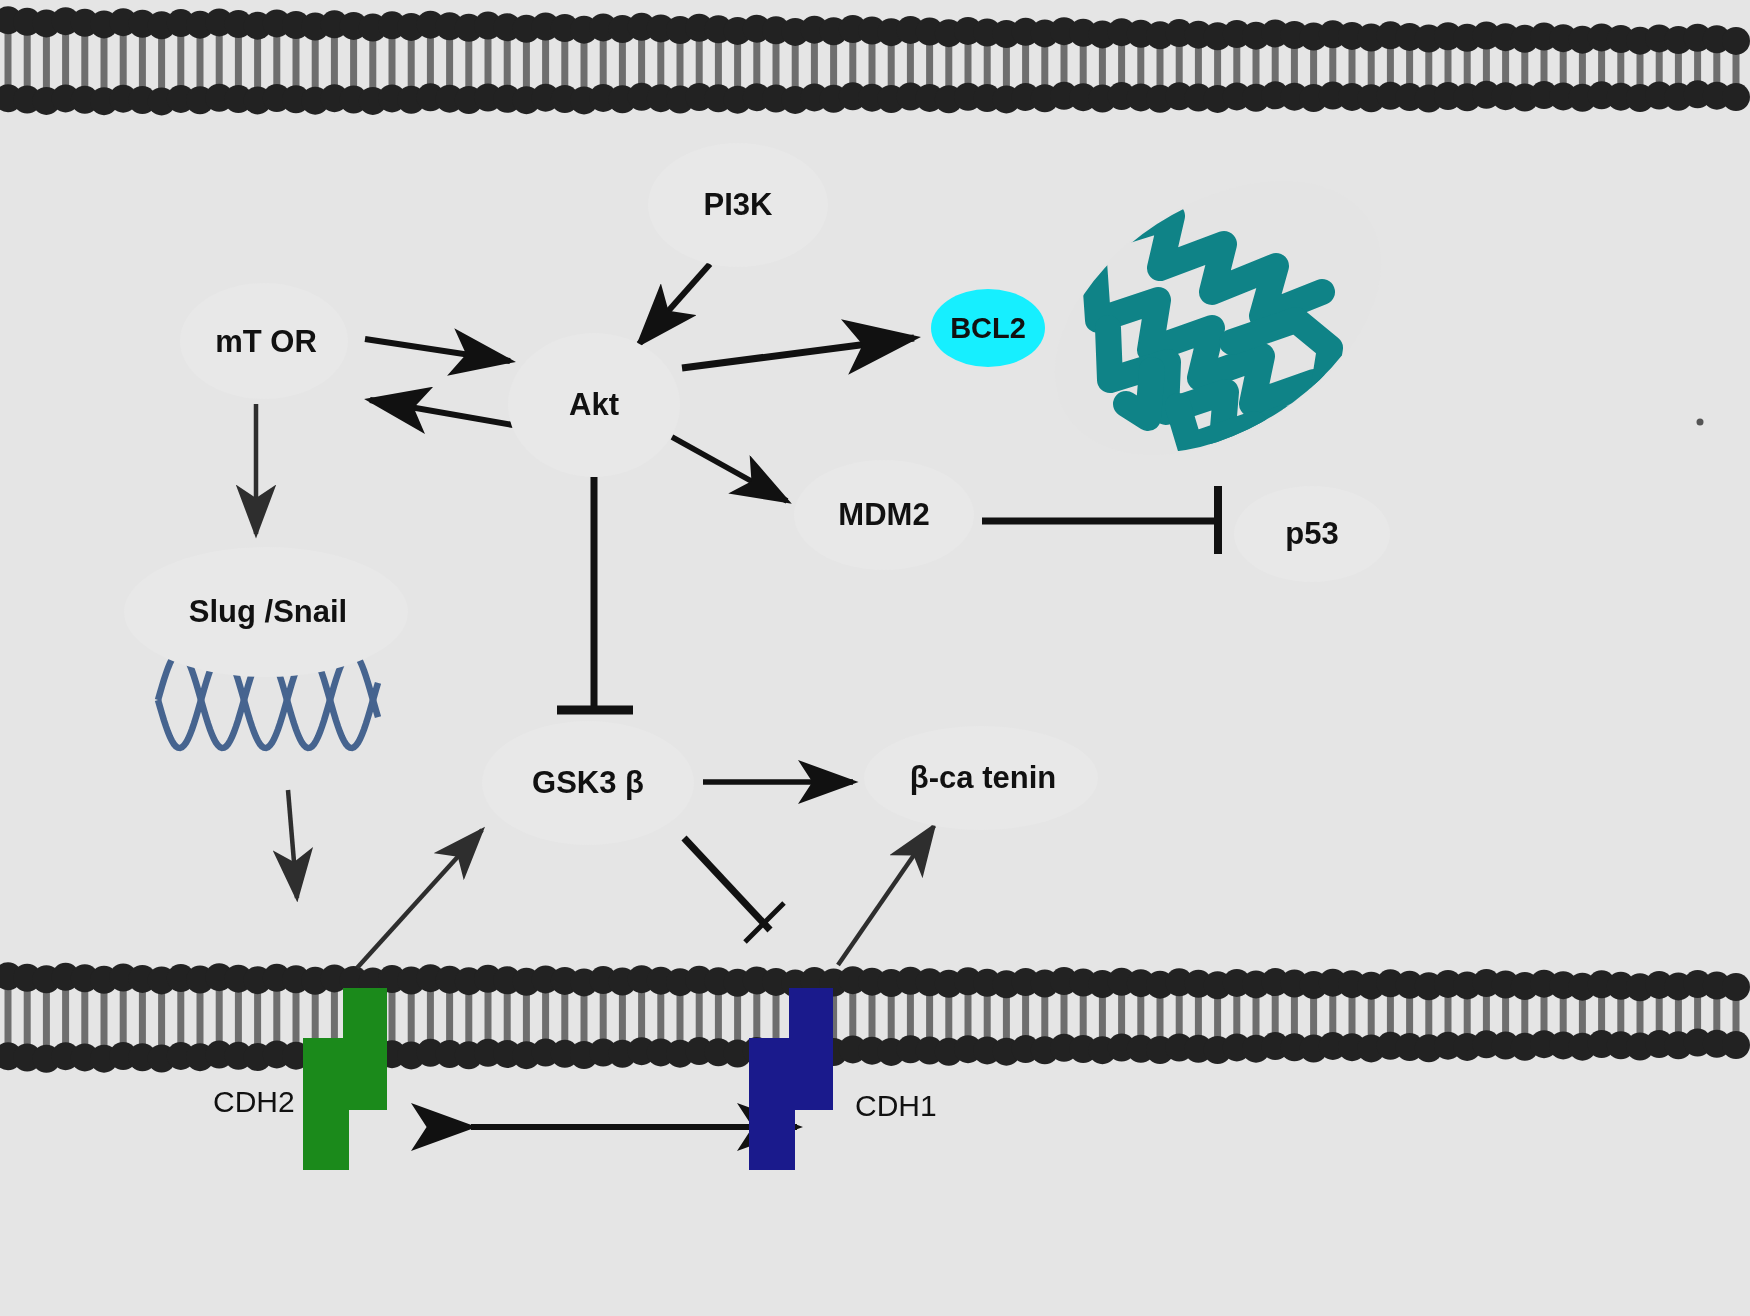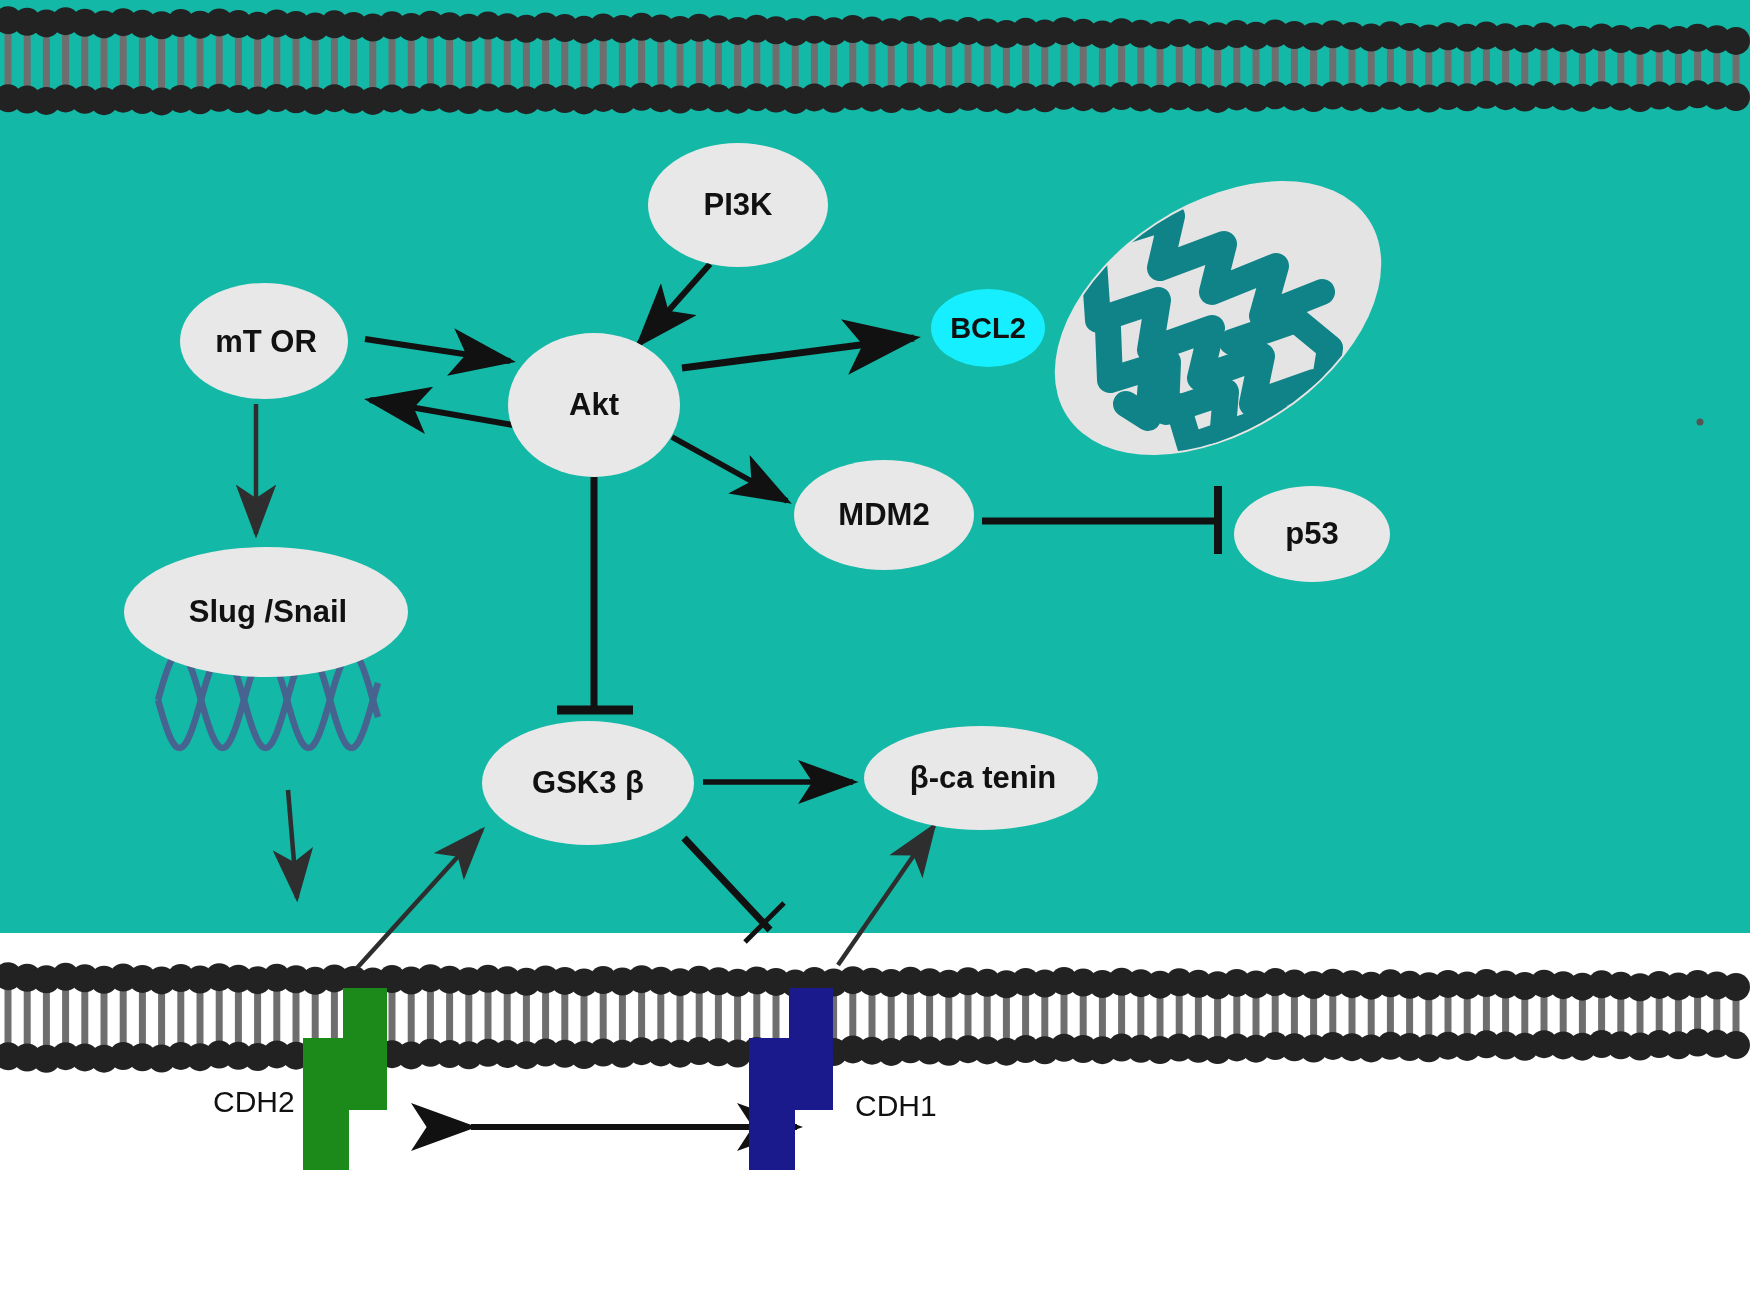--- a/index.html
+++ b/index.html
@@ -9,22 +9,22 @@
   }
   body {
     width: 1750px;
     height: 1316px;
     font-family: "Liberation Sans", sans-serif;
     overflow: hidden;
   }
   #diagram-root {
     position: relative;
     width: 1750px;
-    height: 933px;
-    background: #14b8a6;
+    height: 1316px;
+    background: #e5e5e5;
   }
   svg.canvas {
     display: block;
     width: 1750px;
     height: 1316px;
   }
   text {
     font-family: "Liberation Sans", sans-serif;
     fill: #111111;
   }

